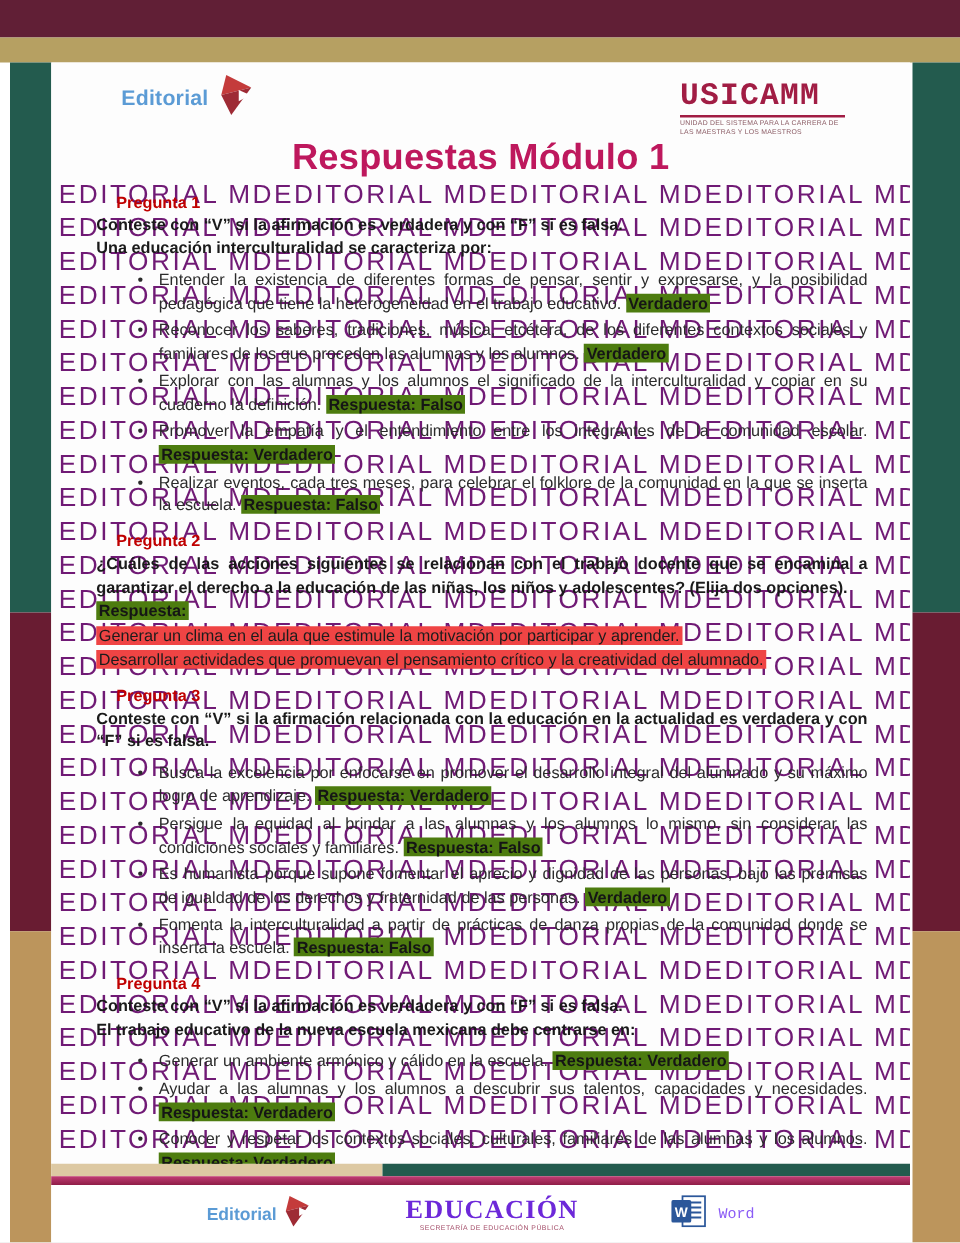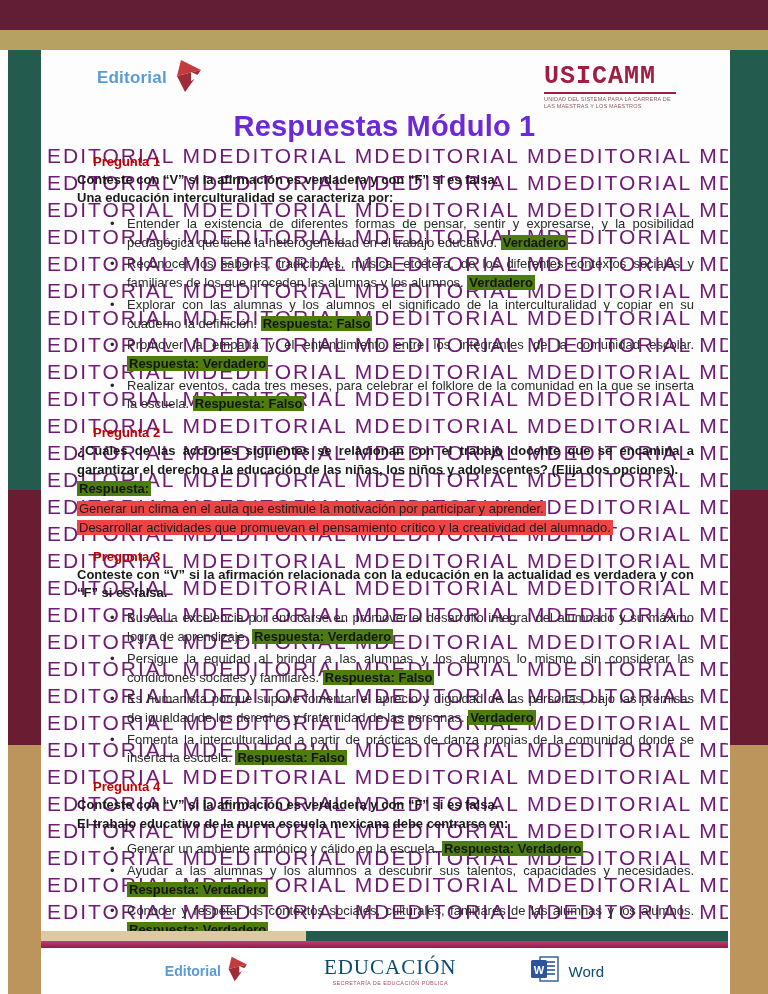--- a/index.html
+++ b/index.html
@@ -36,21 +36,21 @@
     position:relative; z-index:1; display:flex; justify-content:space-between;
     align-items:flex-start; padding:4px 18px 0 22px; height:52px;
   }
   .brand { display:flex; align-items:center; gap:4px; }
   .brand-text { color:#5b9bd5; font-size:17px; font-weight:700; letter-spacing:.2px; }
   .brand-tri { display:inline-block; }
   .usicamm { text-align:left; margin-top:4px; }
   .usicamm-title { font-family:Liberation Mono, monospace; font-weight:700; font-size:25px; color:#a11d44; letter-spacing:1px; line-height:1; }
   .usicamm-sub { font-size:5.5px; color:#8a5a63; margin-top:3px; line-height:1.35; border-top:2px solid #a11d44; padding-top:2px; width:132px; letter-spacing:.2px; }
   .doc-title {
-    position:relative; z-index:1; text-align:center; color:#6d28d9;
+    position:relative; z-index:1; text-align:center; color:#be185d;
     font-size:29px; font-weight:700; margin:2px 0 4px 0; letter-spacing:.2px;
   }
   .questions { position:relative; z-index:1; }
   .q-section { margin-top:11px; }
   .q-label { color:#c00000; font-size:13px; font-weight:700; margin:0 0 2px 18px; }
   .q-intro { font-size:13px; font-weight:700; color:#1a1a1a; line-height:1.42; text-align:justify; margin-left:2px; }
   .q-bullets { list-style:none; margin:7px 0 0 0; padding-left:52px; }
   .q-bullets li {
     position:relative; font-size:13px; line-height:1.44; color:#2b2b2b;
     text-align:justify; margin-bottom:3px;
@@ -67,24 +67,24 @@
   .fb-green { flex:1; height:100%; background:#235b4e; }
   .footer-stripe { position:absolute; left:41px; top:941px; width:687px; height:7px;
     background:linear-gradient(#c13d74,#8f1d47); }
   .footer-white {
     position:absolute; left:41px; top:948px; width:687px; height:46px; background:#ffffff;
     display:flex; align-items:center; justify-content:center; gap:74px;
   }
   .f-brand { display:flex; align-items:center; gap:3px; }
   .f-brand-text { color:#5b9bd5; font-size:14px; font-weight:700; }
   .educacion { text-align:center; }
-  .educacion-title { font-family:"Liberation Serif", serif; font-weight:400; font-size:21px; color:#0c4a6e; letter-spacing:1px; line-height:1; }
+  .educacion-title { font-family:"Liberation Serif", serif; font-weight:700; font-size:21px; color:#6d28d9; letter-spacing:1px; line-height:1; }
   .educacion-sub { font-size:5.5px; color:#a5506b; margin-top:2px; letter-spacing:.4px; }
   .word-logo { display:flex; align-items:center; gap:8px; }
-  .word-label { color:#0c4a6e; font-size:15px; font-weight:500; }
+  .word-label { color:#8b5cf6; font-size:12px; font-weight:500;font-family:Liberation Mono, monospace; }
 </style>
 </head>
 <body>
 
 <div class="page">
 
   <div class="bar-top-maroon"></div>
   <div class="bar-top-gold"></div>
 
   <div class="strip left">

